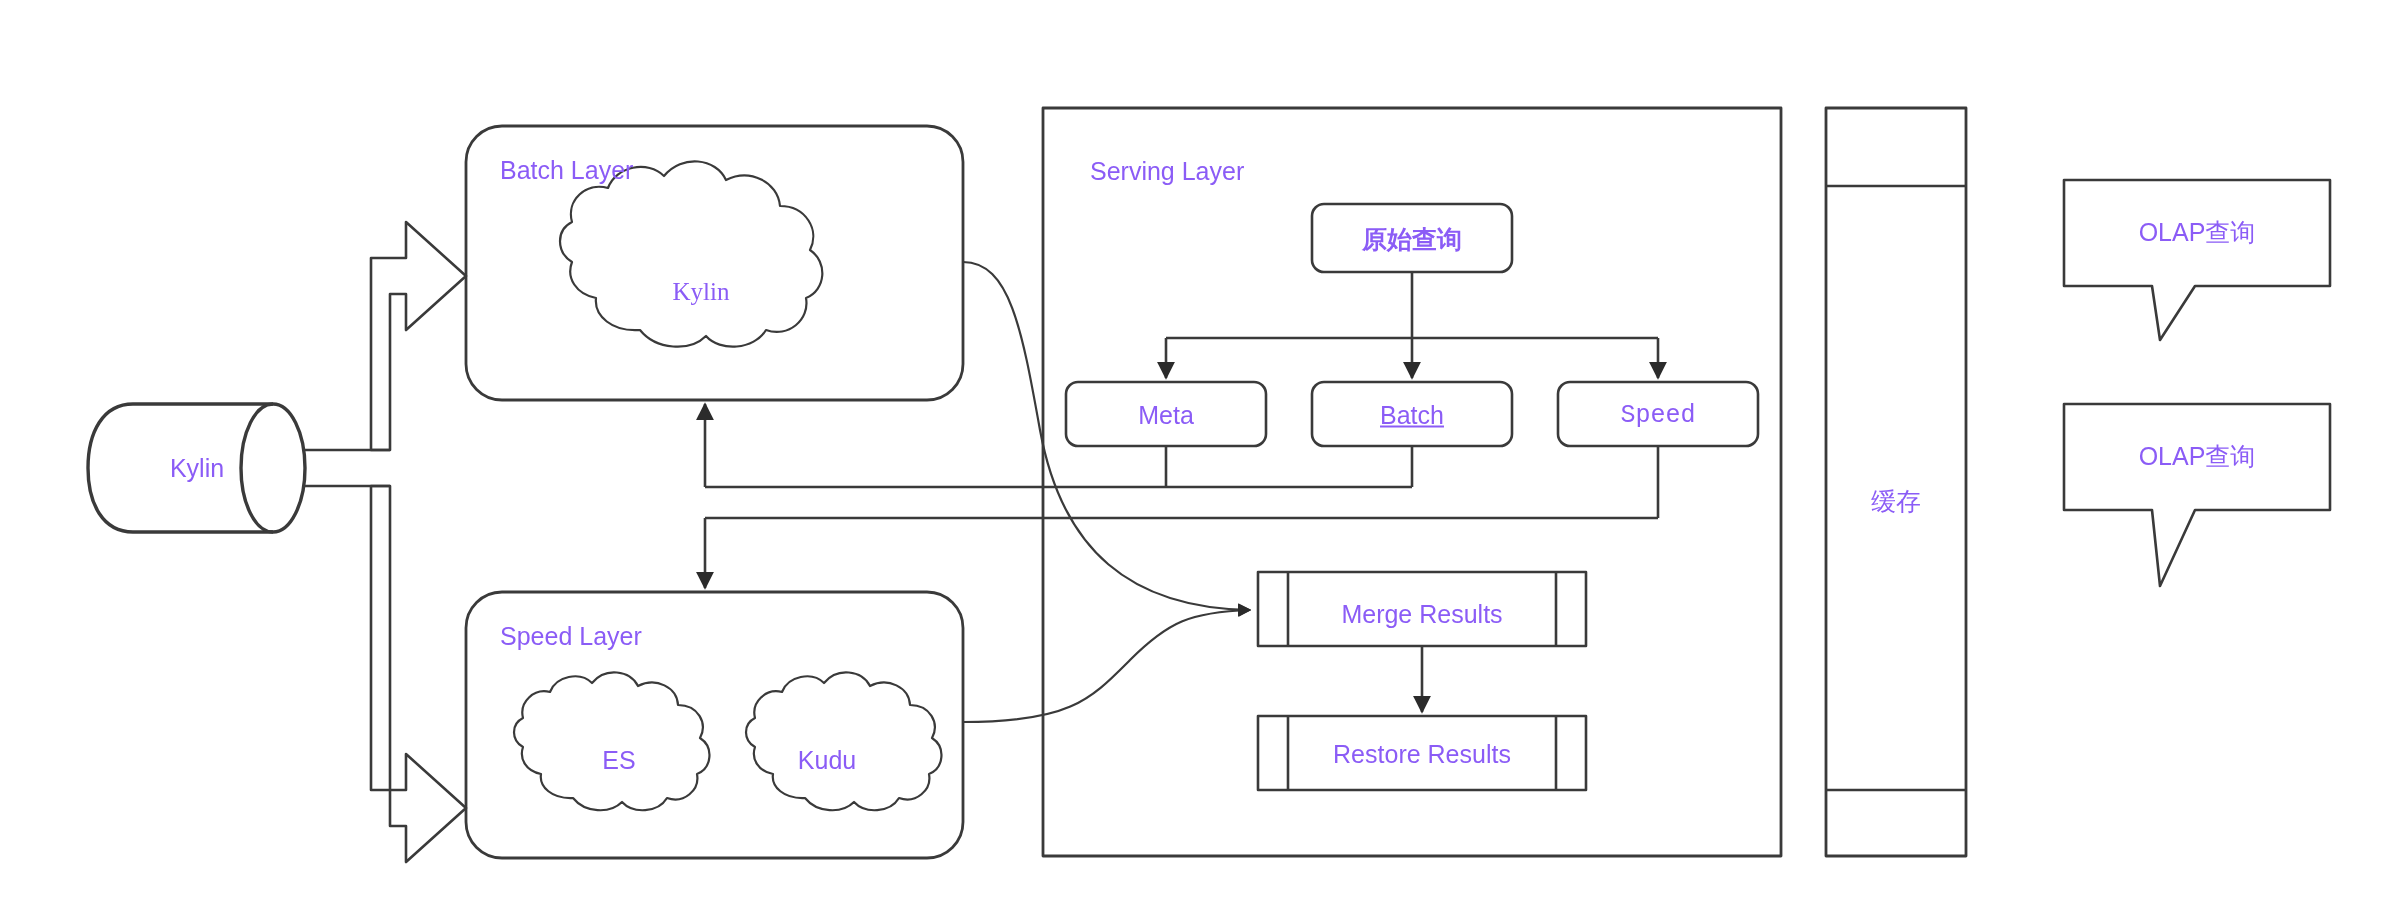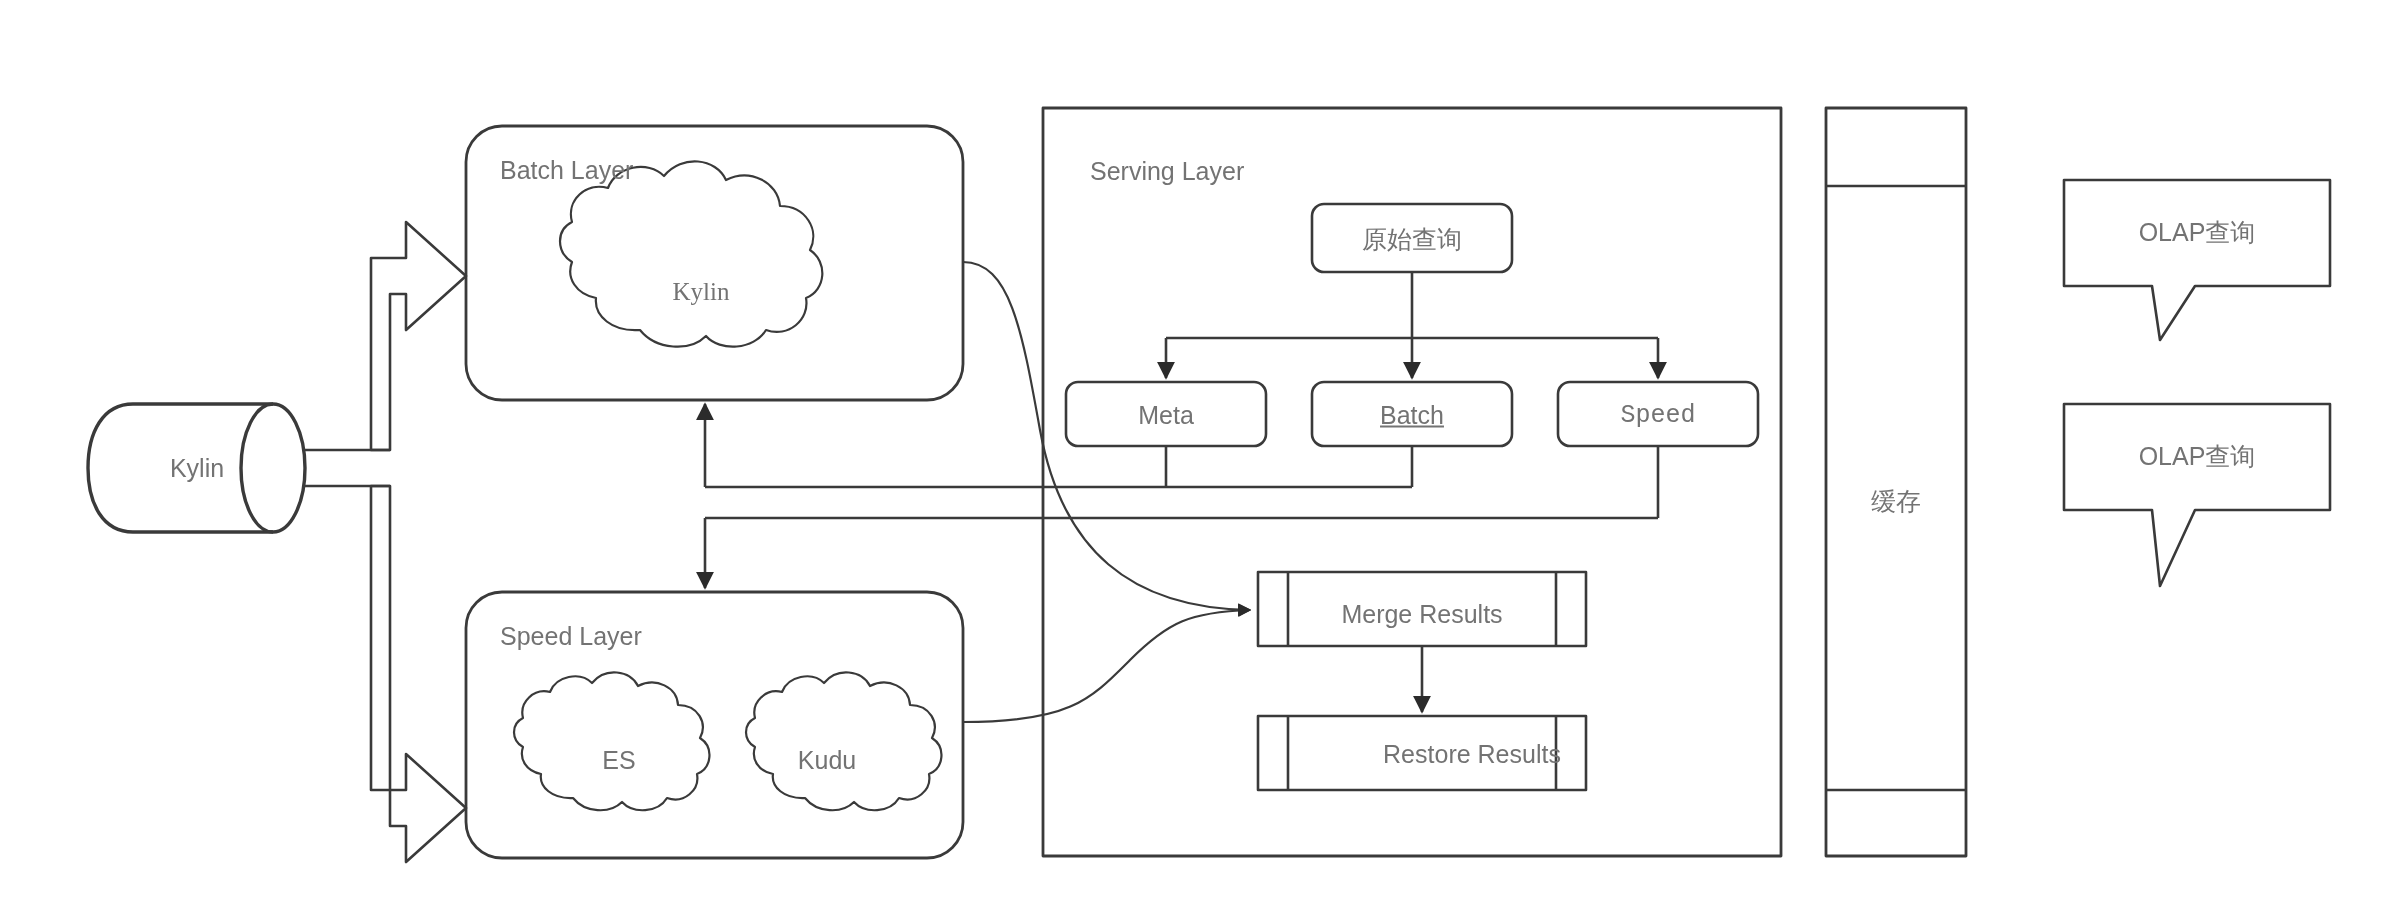--- a/index.html
+++ b/index.html
@@ -20,21 +20,21 @@
   }
   #svg-layer {
     position: absolute;
     left: 0;
     top: 0;
     width: 2408px;
     height: 924px;
   }
   .lbl {
     position: absolute;
-    color: #737373;
+    color: #8b5cf6;
     white-space: nowrap;
     font-family: "Liberation Sans", "DejaVu Sans", sans-serif;
     pointer-events: none;
   }
   .lbl-center {
     transform: translate(-50%, -50%);
     text-align: center;
   }
   .t-group {
     font-size: 25px;
@@ -237,31 +237,31 @@
   <div class="lbl lbl-center t-node" style="left:701px; top:292px;font-family:Liberation Serif, serif;">Kylin</div>
 
   <div class="lbl t-group" style="left:500px; top:622px;">Speed Layer</div>
 
   <div class="lbl lbl-center t-node" style="left:595px; top:760px;margin-left:24px;">ES</div>
 
   <div class="lbl lbl-center t-node" style="left:827px; top:760px;">Kudu</div>
 
   <div class="lbl t-group" style="left:1090px; top:157px;">Serving Layer</div>
 
-  <div class="lbl lbl-center t-cn" style="left:1412px; top:239px;">原始查询</div>
+  <div class="lbl lbl-center t-cn" style="left:1412px; top:239px;font-weight:bold;">原始查询</div>
 
   <div class="lbl lbl-center t-node" style="left:1166px; top:415px;">Meta</div>
 
   <div class="lbl lbl-center t-node" style="left:1412px; top:415px;text-decoration:underline;">Batch</div>
 
   <div class="lbl lbl-center t-node" style="left:1658px; top:415px;font-family:Liberation Mono, monospace;">Speed</div>
 
   <div class="lbl lbl-center t-node" style="left:1422px; top:614px;">Merge Results</div>
 
-  <div class="lbl lbl-center t-node" style="left:1472px; top:754px;">Restore Results</div>
+  <div class="lbl lbl-center t-node" style="left:1422px; top:754px;">Restore Results</div>
 
   <div class="lbl lbl-center t-cn" style="left:1896px; top:501px;">缓存</div>
 
   <div class="lbl lbl-center t-cn" style="left:2197px; top:232px;">OLAP查询</div>
 
   <div class="lbl lbl-center t-cn" style="left:2197px; top:456px;">OLAP查询</div>
 
 </div>
 
 </body></html>

